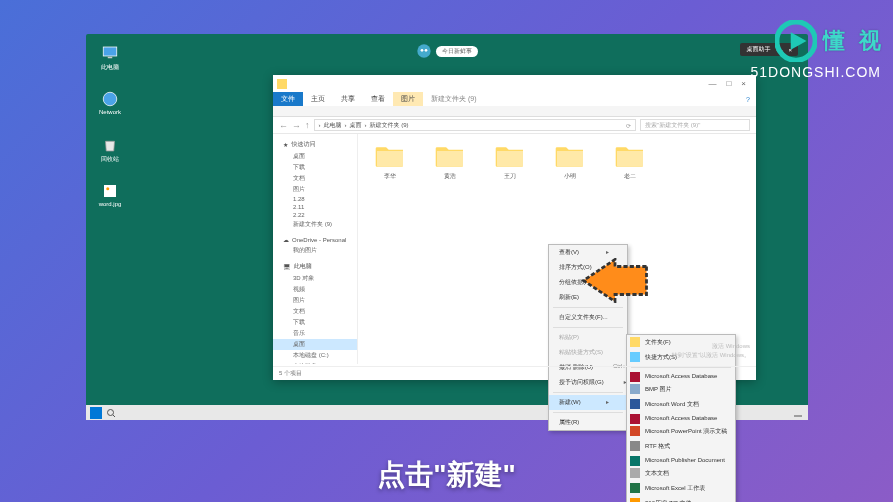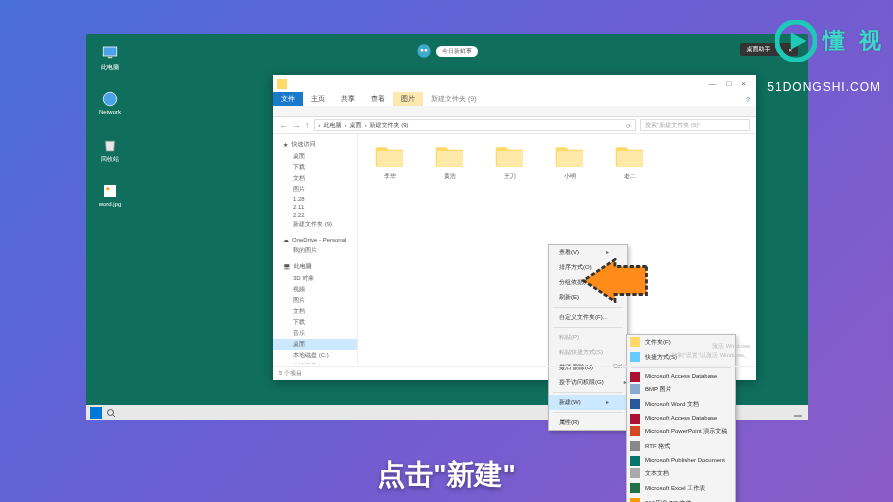--- a/index.html
+++ b/index.html
@@ -42,21 +42,21 @@
 .ctx2 .mi{padding:3px 8px 3px 18px;position:relative}
 .ctx2 .ic{position:absolute;left:3px;top:2px;width:10px;height:10px}
 .statusbar{position:absolute;bottom:0;left:0;right:0;height:14px;border-top:1px solid #eee;padding:0 6px;font-size:6px;color:#777;display:flex;align-items:center}
 .taskbar{position:absolute;bottom:0;left:0;right:0;height:15px;background:#e8e8e8;display:flex;align-items:center;padding:0 4px;gap:3px}
 .taskbar .tb{width:12px;height:12px}
 .arrow{position:absolute;left:580px;top:258px;width:70px;height:45px;pointer-events:none;z-index:50}
 .caption{position:absolute;bottom:8px;left:50%;transform:translateX(-50%);color:#fff;font-size:28px;font-weight:600;text-shadow:0 2px 4px rgba(0,0,0,.4)}
 .logo{position:absolute;top:20px;right:12px;display:flex;align-items:center;gap:6px}
 .logo .pl{width:42px;height:42px}
 .logo .lt{color:#3dd9c9;font-size:22px;font-weight:900;text-shadow:0 0 2px rgba(0,0,0,.3)}
-.logo .sub{position:absolute;top:60px;right:0;color:#fff;font-size:12px;letter-spacing:1px}
+.logo .sub{position:absolute;top:44px;right:0;color:#fff;font-size:14px;letter-spacing:1px}
 .folder-svg{fill:#ffd966}
 </style>
 </head>
 <body>
 
 <div class="desktop">
 
   <div class="di" style="left:10px;top:10px">
     <svg viewBox="0 0 24 24">
         <rect x="3" y="4" width="18" height="12" fill="#4aa3e8" stroke="#fff"></rect>

